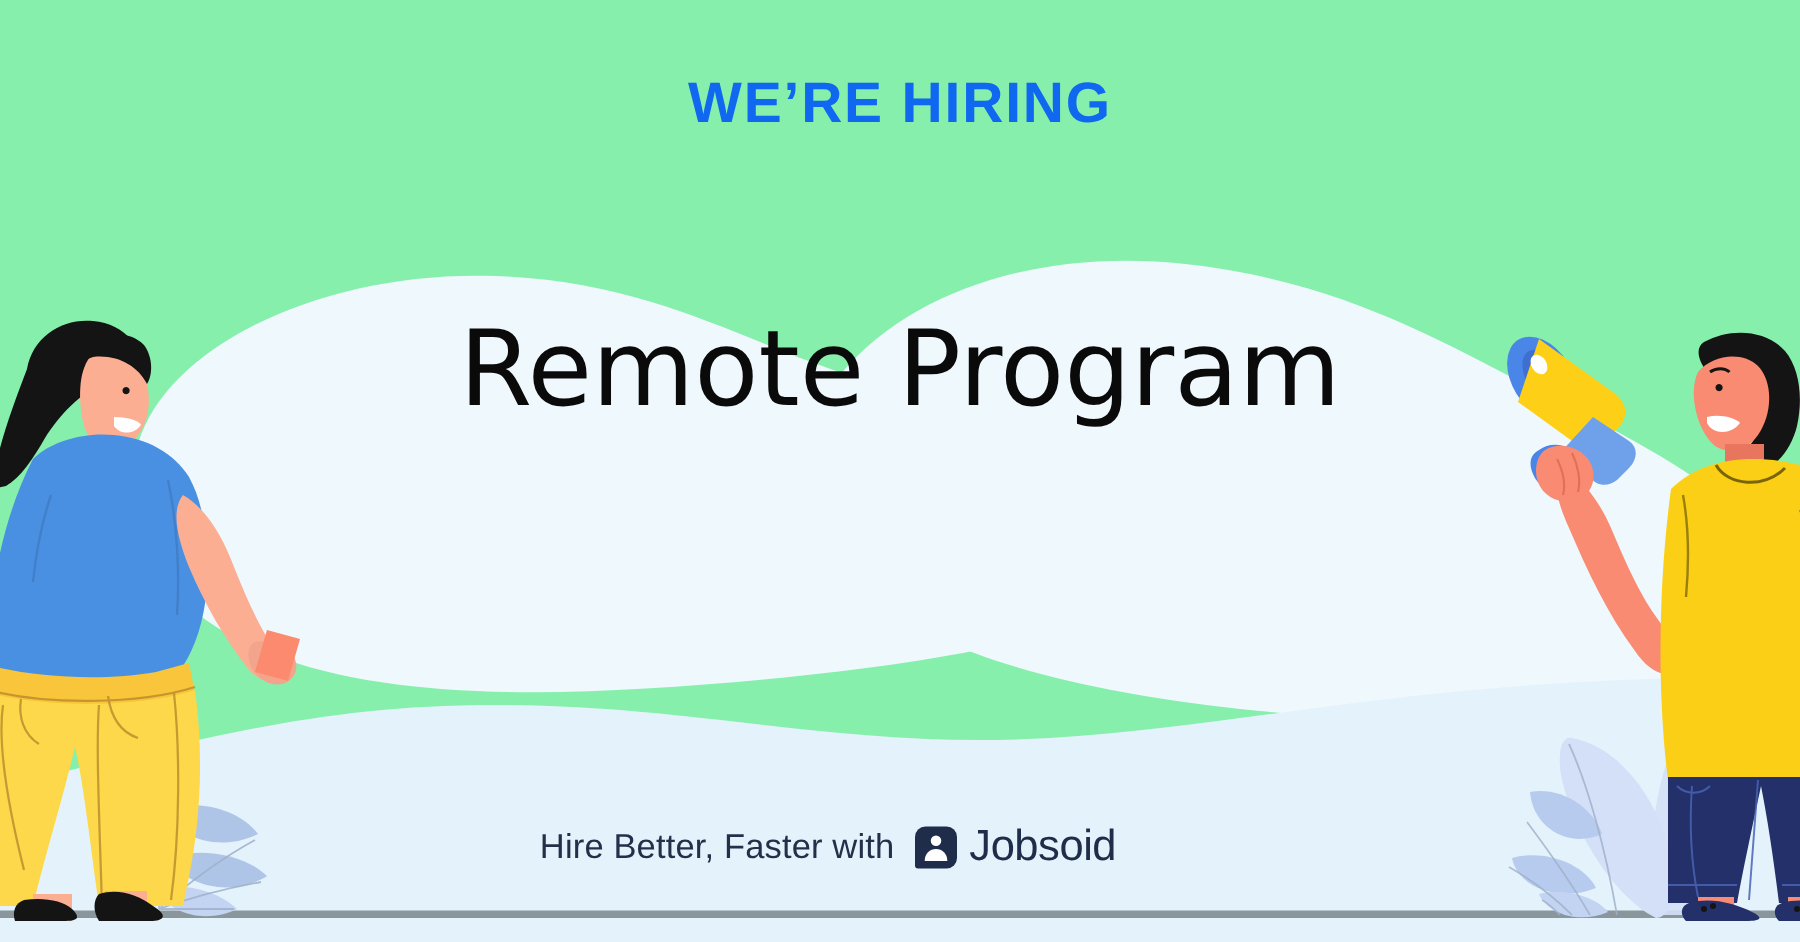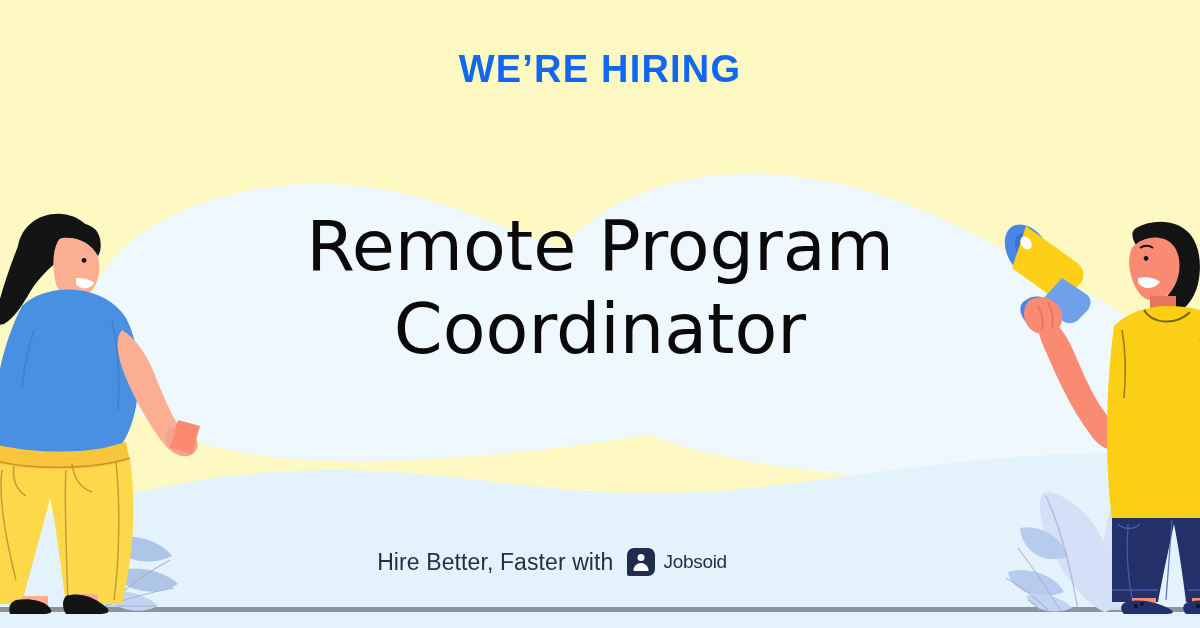--- a/index.html
+++ b/index.html
@@ -5,21 +5,21 @@
   * { box-sizing: border-box; margin: 0; padding: 0; }
   html, body {
     width: 1200px; height: 628px;
     overflow: hidden;
     background: #ffffff;
     font-family: "DejaVu Sans", sans-serif;
   }
   #poster {
     position: relative;
     width: 1200px; height: 628px;
-    background: #fef9c3;
+    background: #86efac;
     overflow: hidden;
   }
   .layer { position: absolute; top: 0; left: 0; width: 1200px; height: 628px; }
   svg.layer { display: block; }
 
   
   #hiring-kicker {
     position: absolute;
     top: 48px; left: 0; width: 1200px;
     text-align: center;
@@ -86,21 +86,21 @@
   }
   #brand-mark .body {
     position: absolute; bottom: 5px; left: 50%;
     transform: translateX(-50%);
     width: 15px; height: 8px;
     border-radius: 8px 8px 0 0;
     background: #ffffff;
   }
   #brand-name {
     font-family: "Liberation Sans", sans-serif;
-    font-size: 19px;
+    font-size: 29px;
     font-weight: 400;
     color: #1f2d4a;
     letter-spacing: -0.3px;
   }
 </style>
 </head>
 <body>
 
 <div id="poster">
 
@@ -306,21 +306,20 @@
         <circle cx="1198" cy="606" r="2"></circle>
           <circle cx="1204" cy="604" r="2"></circle>
       </g>
     </g>
   </svg>
 
   <div id="hiring-kicker">WE’RE HIRING</div>
 
   <div id="job-title">
     <span class="tline">Remote Program</span>
-    <span class="tline">Coordinator</span>
   </div>
 
   <div id="footer-bar">
     <div id="footer-inner">
       <span id="footer-tagline">Hire Better, Faster with</span>
       <span id="brand-lockup">
         <span id="brand-mark">
           <span class="head"></span>
           <span class="body"></span>
         </span>

